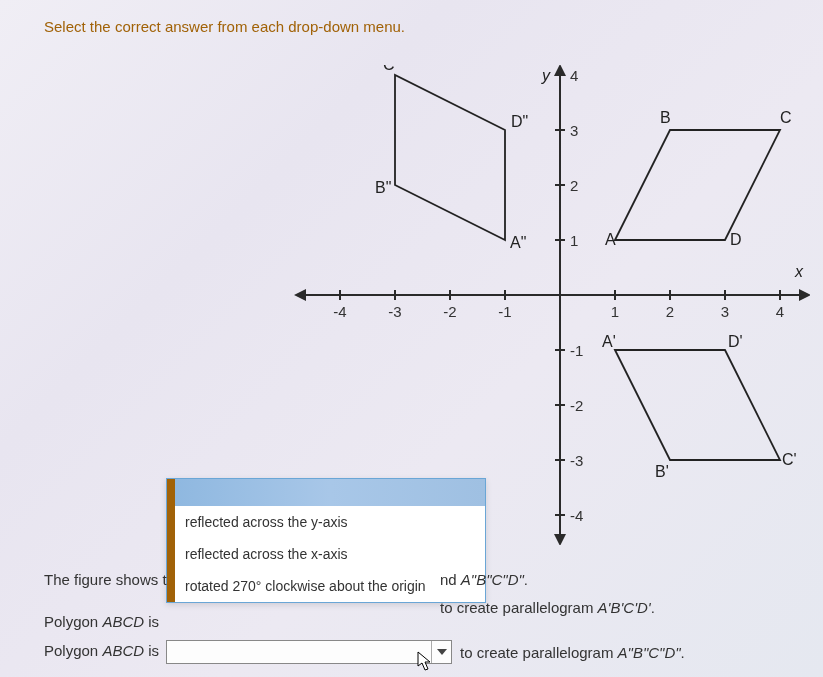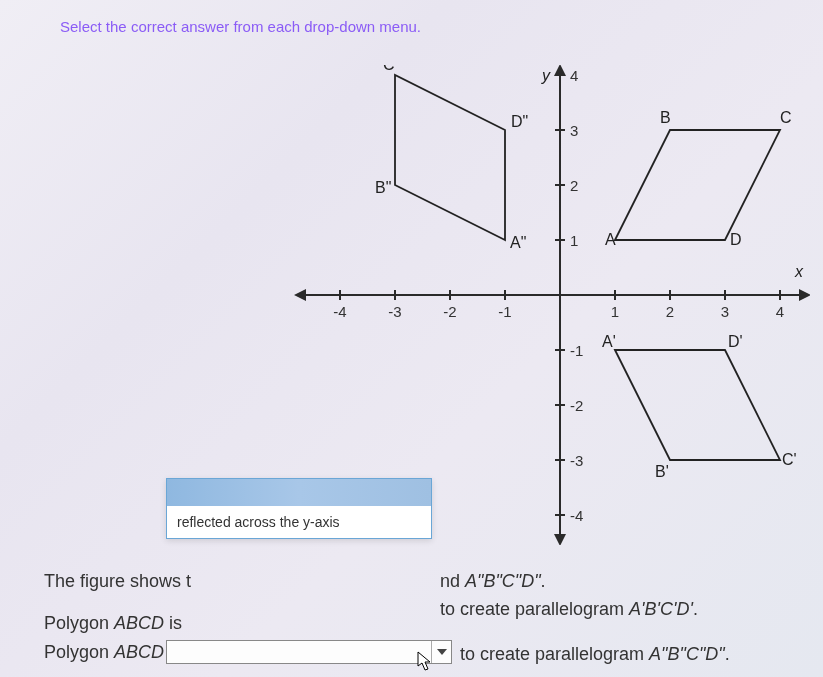--- a/index.html
+++ b/index.html
@@ -9,56 +9,56 @@
     background: linear-gradient(135deg, #f0eef5 0%, #e8e5f0 30%, #ece9f2 60%, #e5e8f0 100%);
     font-family: Arial, Helvetica, sans-serif;
     position: relative;
     overflow: hidden;
   }
   .instruction {
     position: absolute;
     top: 18px;
     left: 44px;
     font-size: 15px;
-    color: #8b5cf6;
-    margin-left: 16px;
+    color: #a16207;
   }
   .graph-area {
     position: absolute;
     left: 290px;
     top: 65px;
     width: 520px;
     height: 480px;
   }
   .graph-area svg { width: 100%; height: 100%; }
 
   .dropdown {
     position: absolute;
     left: 166px;
     top: 478px;
-    width: 266px;
+    width: 320px;
     background: #a16207;
     border: 1px solid #6aa6d6;
     box-shadow: 0 2px 6px rgba(0,0,0,0.12);
+    padding-left: 8px;
   }
   .dropdown-header {
     height: 27px;
     background: linear-gradient(90deg, #8fb8e0 0%, #a8c7e8 50%, #9fc0e2 100%);
   }
   .dropdown-option {
     padding: 8px 10px;
     font-size: 14px;
     color: #333;
     cursor: pointer;
     background: #fff;
   }
 
   .bottom-text {
     position: absolute;
-    font-size: 18px;
+    font-size: 15px;
     color: #333;
   }
   .line1 { left: 44px; top: 571px; }
   .line1b { left: 440px; top: 571px; }
   .line2 { left: 44px; top: 613px; }
   .line2b { left: 440px; top: 599px; }
   .line3 { left: 44px; top: 642px; }
   .line3b { left: 460px; top: 644px; }
 
   .italic { font-style: italic; }
@@ -203,20 +203,22 @@
     <text x="85" y="128">B"</text>
     <text x="93" y="5">C"</text>
     <text x="221" y="62">D"</text>
   </g>
 </svg>
 </div>
 
 <div class="dropdown">
   <div class="dropdown-header"></div>
   <div class="dropdown-option">reflected across the y-axis</div>
+  <div class="dropdown-option">reflected across the x-axis</div>
+  <div class="dropdown-option">rotated 270° clockwise about the origin</div>
 </div>
 
 <div class="bottom-text line1">The figure shows t</div>
 <div class="bottom-text line1b">
   <span>nd </span><span class="italic">A"B"C"D"</span><span>.</span>
 </div>
 
 <div class="bottom-text line2">
   <span>Polygon </span><span class="italic">ABCD</span><span> is</span>
 </div>

